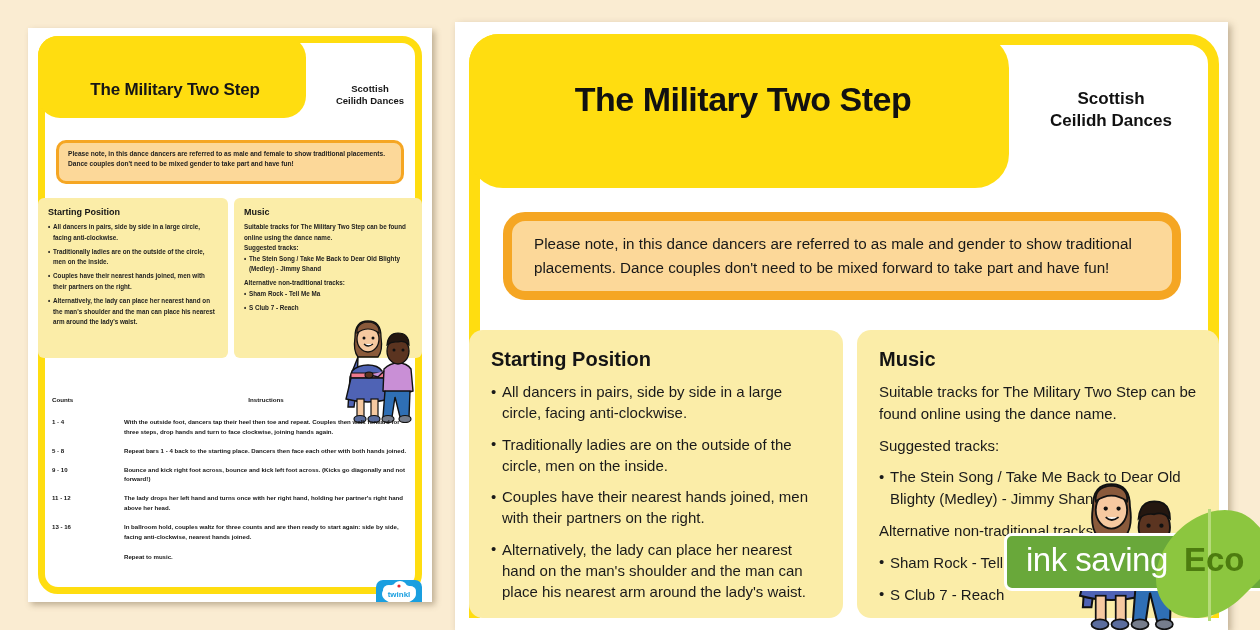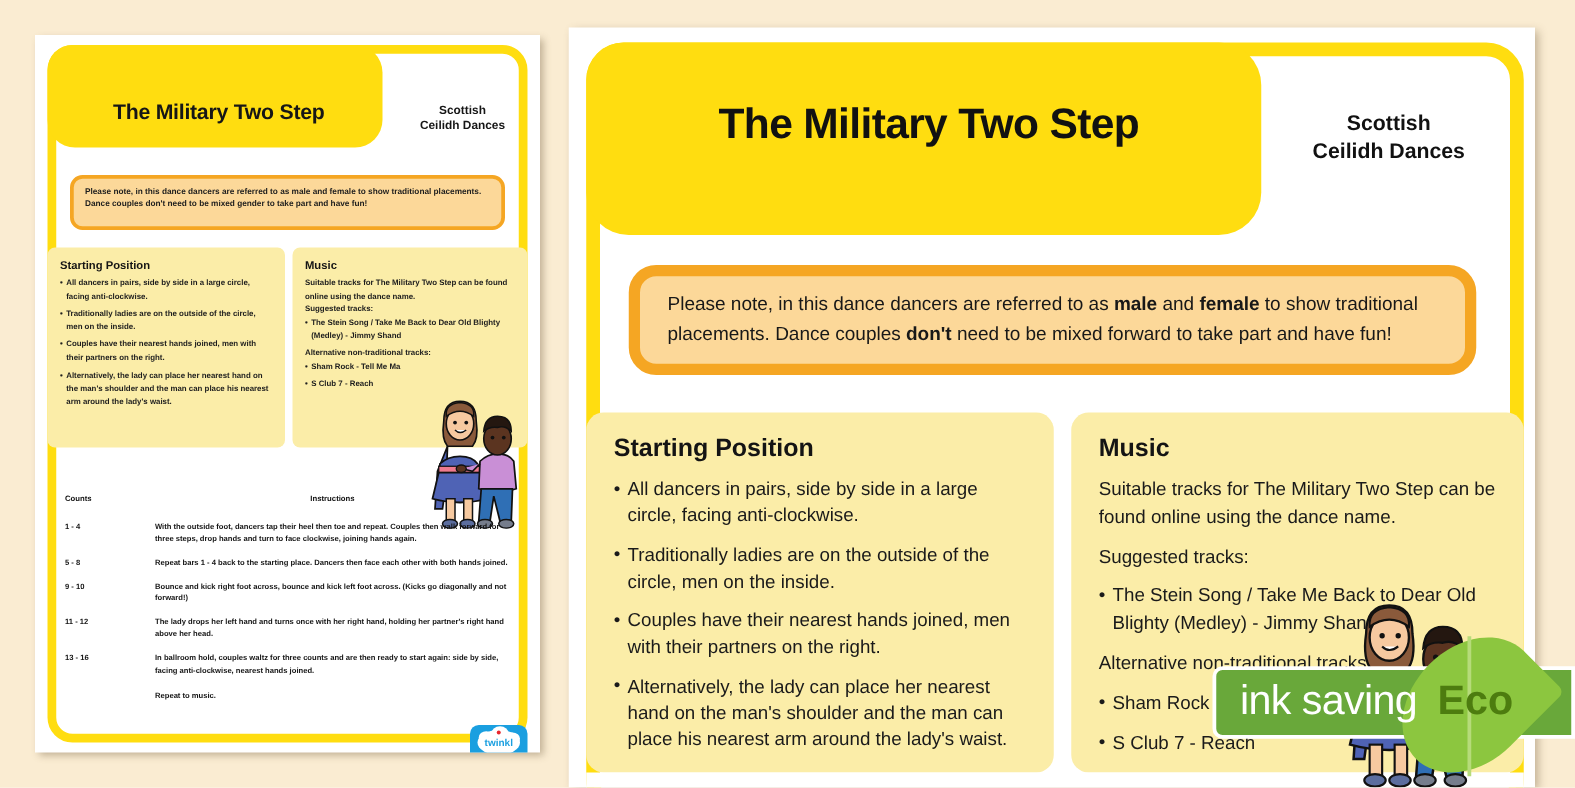--- a/index.html
+++ b/index.html
@@ -171,21 +171,21 @@
     border: 9px solid #f5a623;
     border-radius: 22px;
     display: flex; align-items: center;
     padding: 0 22px;
   }
   .notice p {
     font-size: 15.2px;
     line-height: 1.55;
     color: #181818;
   }
-  .notice b { font-weight: bold; }
+  .notice b { font-weight: normal; }
 
   .cols {
     position: absolute;
     left: 14px; top: 308px;
     width: 750px; height: 288px;
     display: flex;
     gap: 14px;
   }
   .col {
     background: #fbeda8;
@@ -203,21 +203,21 @@
   .col li {
     font-size: 15px; line-height: 1.42; color: #1a1a1a;
     margin-bottom: 10px; padding-left: 11px; position: relative;
   }
   .col li:before { content: "\2022"; position: absolute; left: 0; top: -0.5px; }
   .col.right li { margin-bottom: 11px; }
 
   
   .eco {
     position: absolute;
-    left: 970px; top: 533px;
+    left: 1004px; top: 533px;
     width: 252px; height: 58px;
     z-index: 40;
   }
   .eco-bar {
     position: absolute; left: 0; top: 0;
     width: 290px; height: 58px;
     background: #69a83a;
     border: 3px solid #ffffff;
     border-radius: 8px 0 0 8px;
   }
@@ -378,21 +378,21 @@
 
     <div class="headblock"></div>
     <div class="p-title">The Military Two Step</div>
     <div class="p-sub">
       <span>Scottish</span><br>
       <span>Ceilidh Dances</span>
     </div>
 
     <div class="notice">
       <p>
-        <span>Please note, in this dance dancers are referred to as </span><b>male</b><span> and </span><b>female</b><span> to show traditional placements. Dance couples </span><b>don't</b><span> need to be mixed forward to take part and have fun!</span>
+        <span>Please note, in this dance dancers are referred to as </span><b>male</b><span> and </span><b>gender</b><span> to show traditional placements. Dance couples </span><b>don't</b><span> need to be mixed forward to take part and have fun!</span>
       </p>
     </div>
 
     <div class="cols">
       <div class="col left">
         <h3>Starting Position</h3>
         <ul>
           <li>All dancers in pairs, side by side in a large circle, facing anti-clockwise.</li>
           <li>Traditionally ladies are on the outside of the circle, men on the inside.</li>
           <li>Couples have their nearest hands joined, men with their partners on the right.</li>

